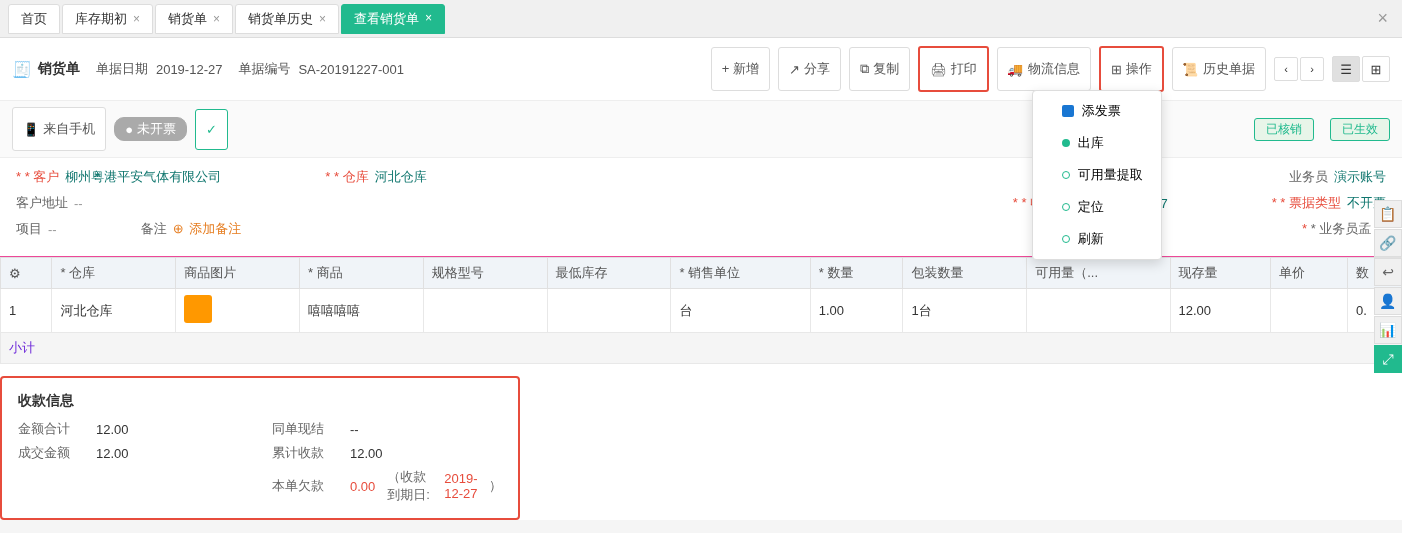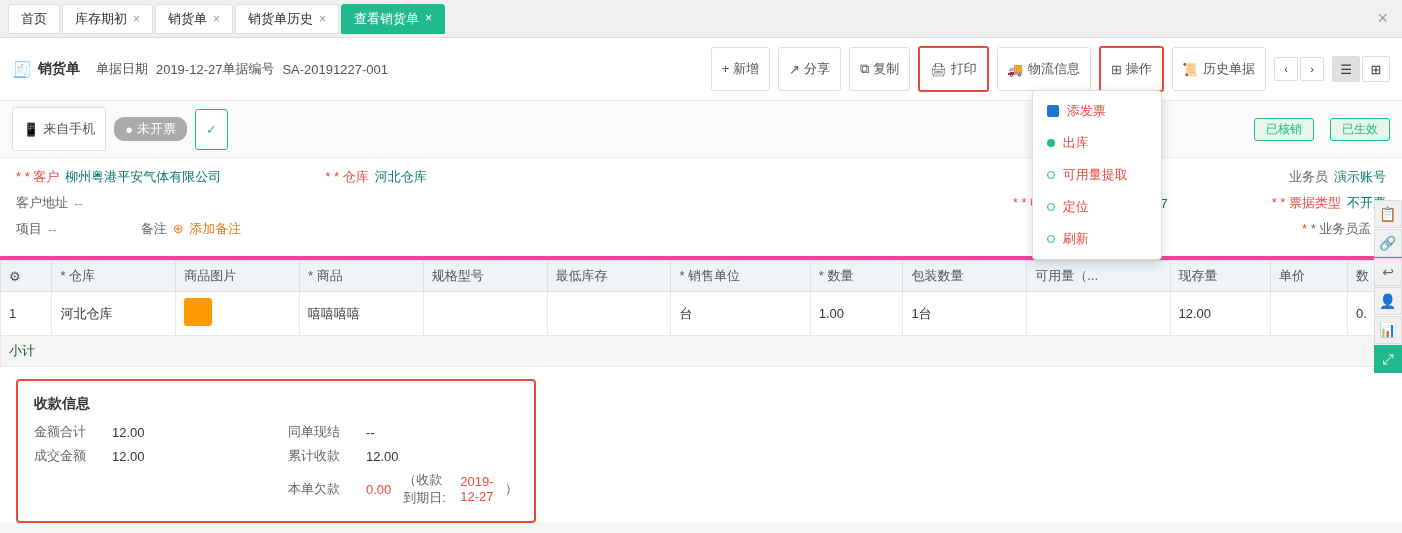--- a/index.html
+++ b/index.html
@@ -21,82 +21,82 @@
     
     .main-content { background: #fff; padding: 0; }
 
     
     .doc-header {
       display: flex; align-items: center; padding: 8px 12px; border-bottom: 1px solid #eee;
       justify-content: space-between;
     }
     .doc-header-left { display: flex; align-items: center; gap: 16px; }
     .doc-title { display: flex; align-items: center; gap: 6px; font-size: 14px; font-weight: bold; color: #333; }
-    .doc-meta { display: flex; align-items: center; font-size: 13px; color: #555; }
+    .doc-meta { display: flex; align-items: center; gap: 16px; font-size: 13px; color: #555; }
     .doc-meta span { display: flex; align-items: center; gap: 4px; }
     .doc-header-right { display: flex; align-items: center; gap: 8px; }
 
     
     .toolbar-btn {
       display: flex; align-items: center; gap: 4px; padding: 12px 10px; border: 1px solid #ddd;
       border-radius: 3px; background: #fff; cursor: pointer; font-size: 13px; color: #555; white-space: nowrap;
     }
 
     
     .badge { padding: 2px 11px; border-radius: 3px; font-size: 12px; }
     .badge-green { background: #e8f5e9; color: #21ba8e; border: 1px solid #21ba8e; border-radius: 3px; }
 
     
     .action-row {
       display: flex; align-items: center; padding: 6px 12px; gap: 8px; border-bottom: 1px solid #eee; background: #fafafa;
     }
 
     
-    .form-section { padding: 10px 16px; border-bottom: 4px solid #ec4899; }
+    .form-section { padding: 10px 16px; border-bottom: 1px solid #ec4899; }
     .form-row { display: flex; align-items: center; gap: 24px; margin-bottom: 8px; }
     .form-field { display: flex; align-items: center; gap: 6px; }
     .field-label { color: #666; white-space: nowrap; }
     .field-value { color: #0f766e; }
     .field-dash { color: #999; }
     .field-link { color: #21ba8e; cursor: pointer; }
 
     
     .table-section { padding: 0 0; }
     .data-table { width: 100%; border-collapse: collapse; font-size: 13px; }
     .data-table th {
       background: #f0f4f8; border: 1px solid #e0e0e0; padding: 6px 8px; text-align: left;
       font-weight: normal; color: #555; white-space: nowrap;
     }
     .data-table td {
       border: 1px solid #e8e8e8; padding: 6px 8px; color: #333; white-space: nowrap;
     }
     .data-table tr:nth-child(even) td { background: #fafafa; }
-    .subtotal-row td { background: #f5f5f5 !important; color: #14532d; }
+    .subtotal-row td { background: #f5f5f5 !important; color: #6d28d9; }
     .product-img { width: 28px; height: 28px; background: #ff9800; border-radius: 3px; display: inline-block; }
 
     
     .bottom-info {
-      margin: 12px 16px; padding: 14px 16px; border: 2px solid #e74c3c; border-radius: 4px;
+      margin: 12px 0; padding: 14px 16px; border: 2px solid #e74c3c; border-radius: 4px;
       background: #fff; max-width: 520px;
     }
     .bottom-info-title { font-weight: bold; font-size: 14px; margin-bottom: 10px; }
     .info-grid { display: grid; grid-template-columns: 1fr 1fr; gap: 6px 24px; }
     .info-row { display: flex; align-items: center; gap: 8px; }
     .info-label { color: #666; white-space: nowrap; min-width: 70px; }
     .info-val { color: #333; }
     .info-val-red { color: #e74c3c; }
     .info-val-orange { color: #e67e22; }
     .dropdown-menu {
       position: absolute; top: 100%; right: 0; background: #fff; border: 1px solid #ddd;
       border-radius: 4px; box-shadow: 0 4px 12px rgba(0,0,0,0.15); z-index: 100; min-width: 120px;
       padding: 4px 0;
     }
     .dropdown-item {
       display: flex; align-items: center; gap: 8px; padding: 7px 14px; cursor: pointer;
-      font-size: 13px; color: #ef4444;
+      font-size: 13px; color: #000000; margin-left: 15px;
     }
 
     
     .toolbar-btn-highlight { border: 2px solid #e74c3c !important; }
 
     
     .nav-arrows { display: flex; gap: 2px; }
     .nav-arrow { width: 24px; height: 24px; border: 1px solid #ddd; background: #fff; display: flex; align-items: center; justify-content: center; cursor: pointer; border-radius: 2px; font-size: 11px; }
 
     

